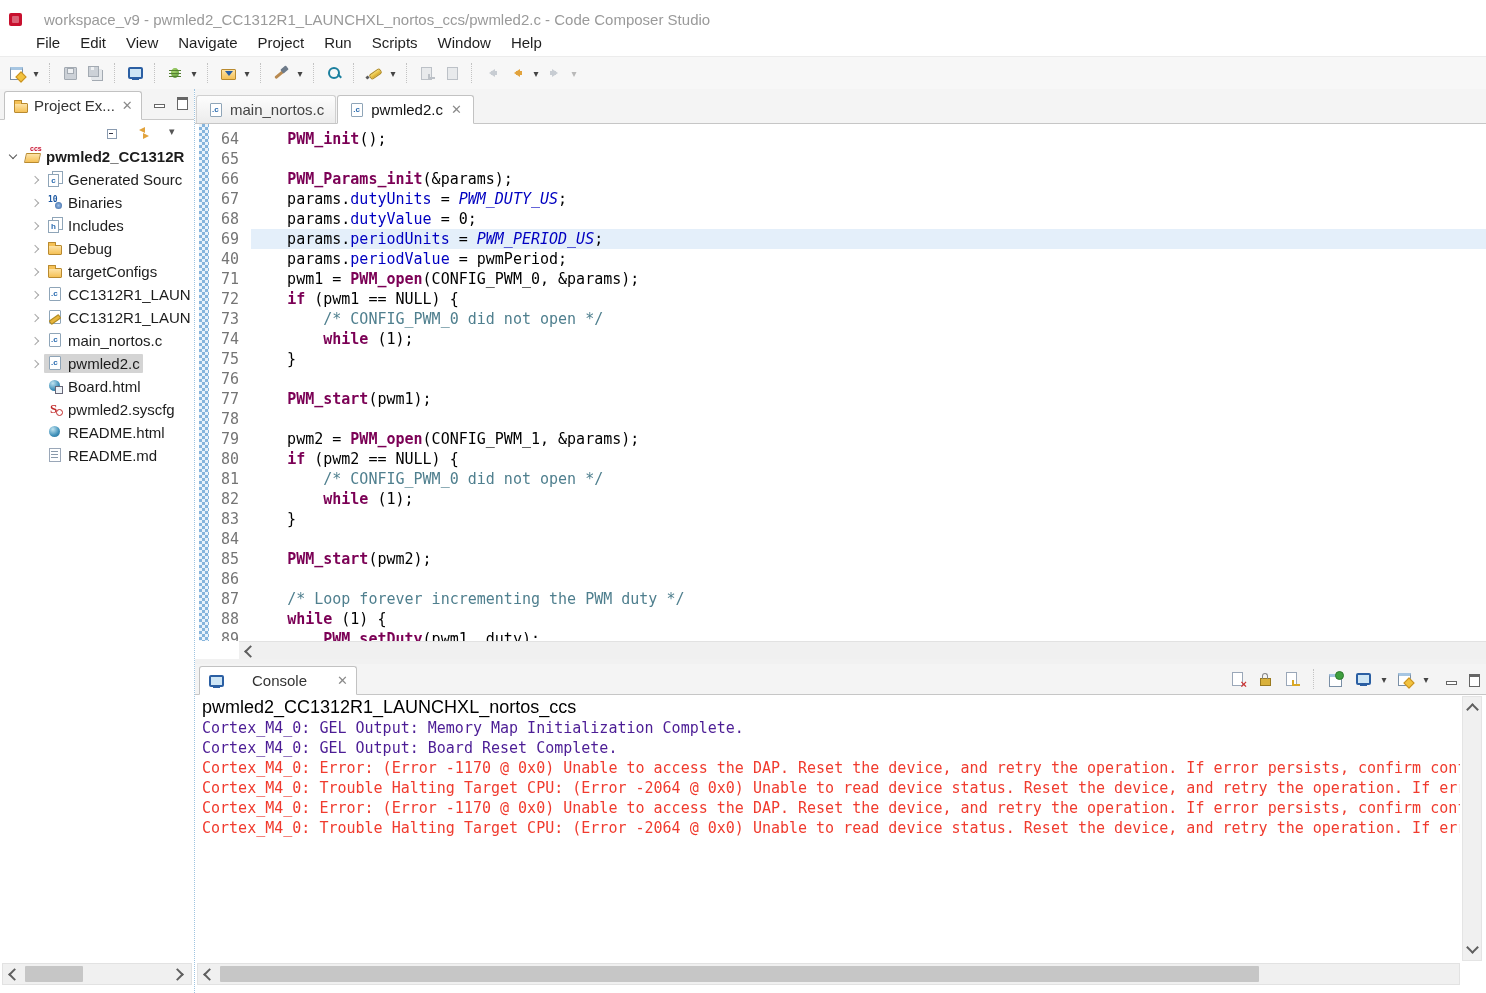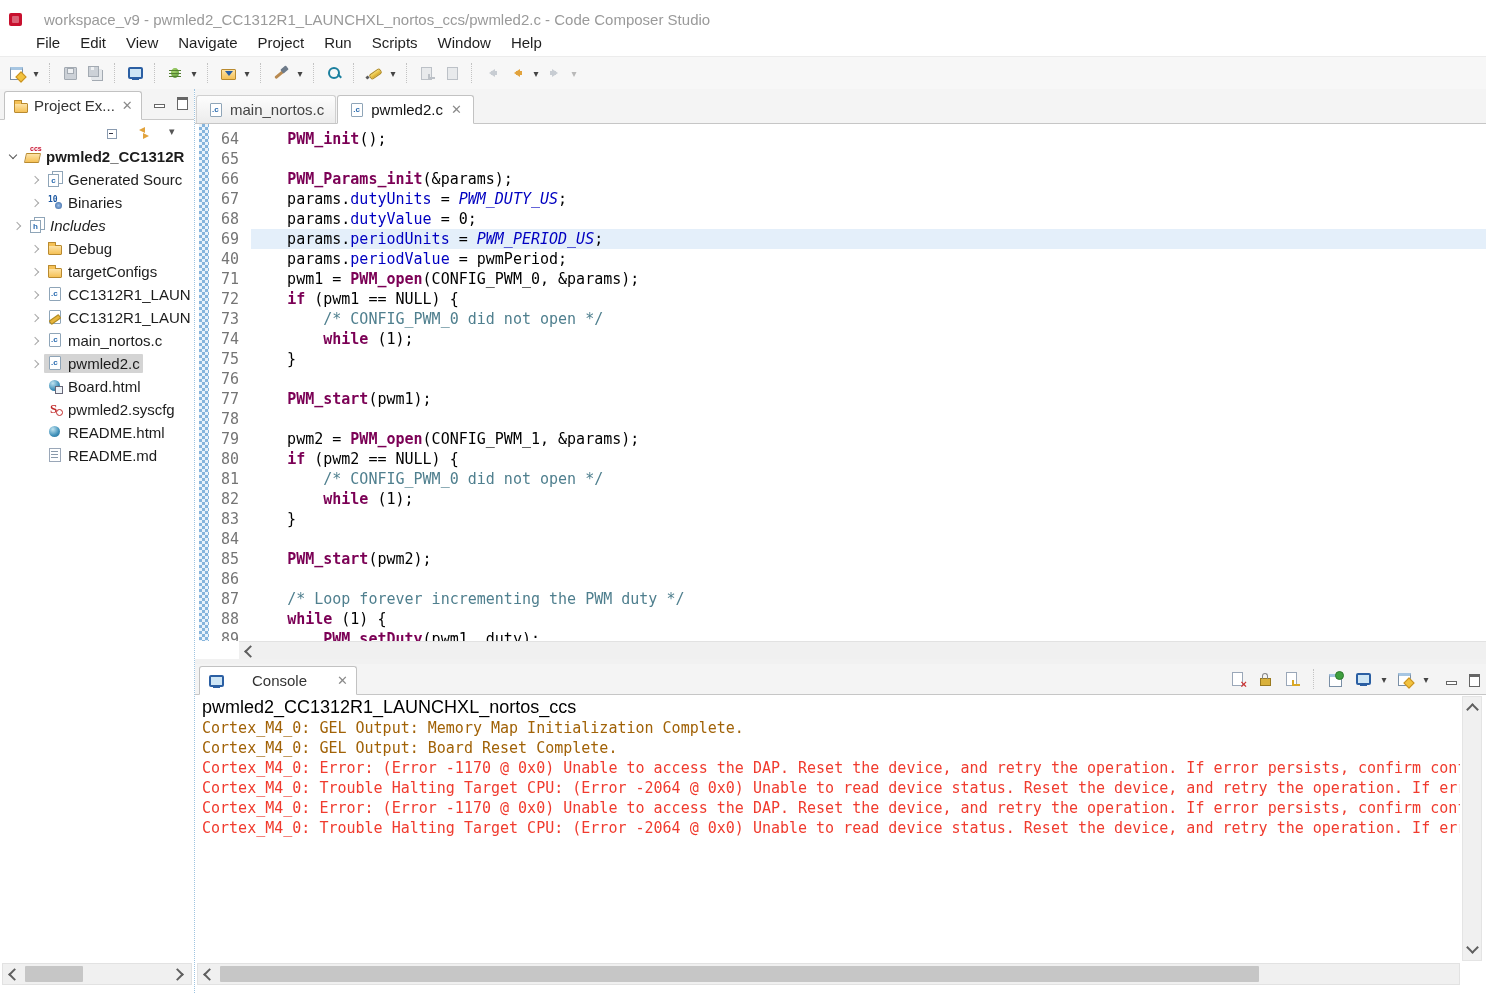--- a/index.html
+++ b/index.html
@@ -137,21 +137,21 @@
   .ehscroll-zone{position:absolute;left:0;right:0;top:552px;height:18px;background:#fff;}
   .ehtrack{position:absolute;left:44px;right:0;top:0;height:17px;background:#f0f0f0;border-top:1px solid #e2e2e2;}
   .sash{position:absolute;left:0;right:0;top:570px;height:5px;background:#f1f1f1;}
 
   
   .consolezone{position:absolute;left:0;right:0;top:575px;bottom:0;background:#fff;}
   .ctabs{position:relative;height:30px;background:#f4f4f4;border-bottom:1px solid #c6c6c6;}
   .ctools{position:absolute;right:4px;top:3px;display:flex;align-items:center;gap:5px;}
   .ctitle{position:absolute;left:7px;top:33px;font-size:18px;color:#000;white-space:nowrap;}
   .cout{position:absolute;left:7px;top:54px;right:26px;bottom:32px;overflow:hidden;font:15px/20px "DejaVu Sans Mono",monospace;}
-  .cline{white-space:pre;color:#a16207;}
+  .cline{white-space:pre;color:#4c1d95;}
   .cline.err{color:var(--c-error,#f03b2e);}
   .cvscroll{position:absolute;right:4px;top:32px;width:18px;bottom:32px;background:#f0f0f0;border:1px solid #e4e4e4;}
 </style>
 </head>
 <body>
 
 <div id="app">
 
   <div class="titlebar">
     <span class="ccs-logo"></span>
@@ -275,21 +275,21 @@
         </div>
         <div class="trow" style="padding-left: 26px;">
           <span class="texpwrap">
             <span class="texp"></span>
           </span>
           <span class="selbox">
             <span class="i i-bin"></span>
             <span class="tlabel">Binaries</span>
           </span>
         </div>
-        <div class="trow" style="padding-left: 8px; font-style: italic;">
+        <div class="trow" style="padding-left: 26px;">
           <span class="texpwrap">
             <span class="texp"></span>
           </span>
           <span class="selbox">
             <span class="i i-stackh"></span>
             <span class="tlabel">Includes</span>
           </span>
         </div>
         <div class="trow" style="padding-left: 26px;">
           <span class="texpwrap">

